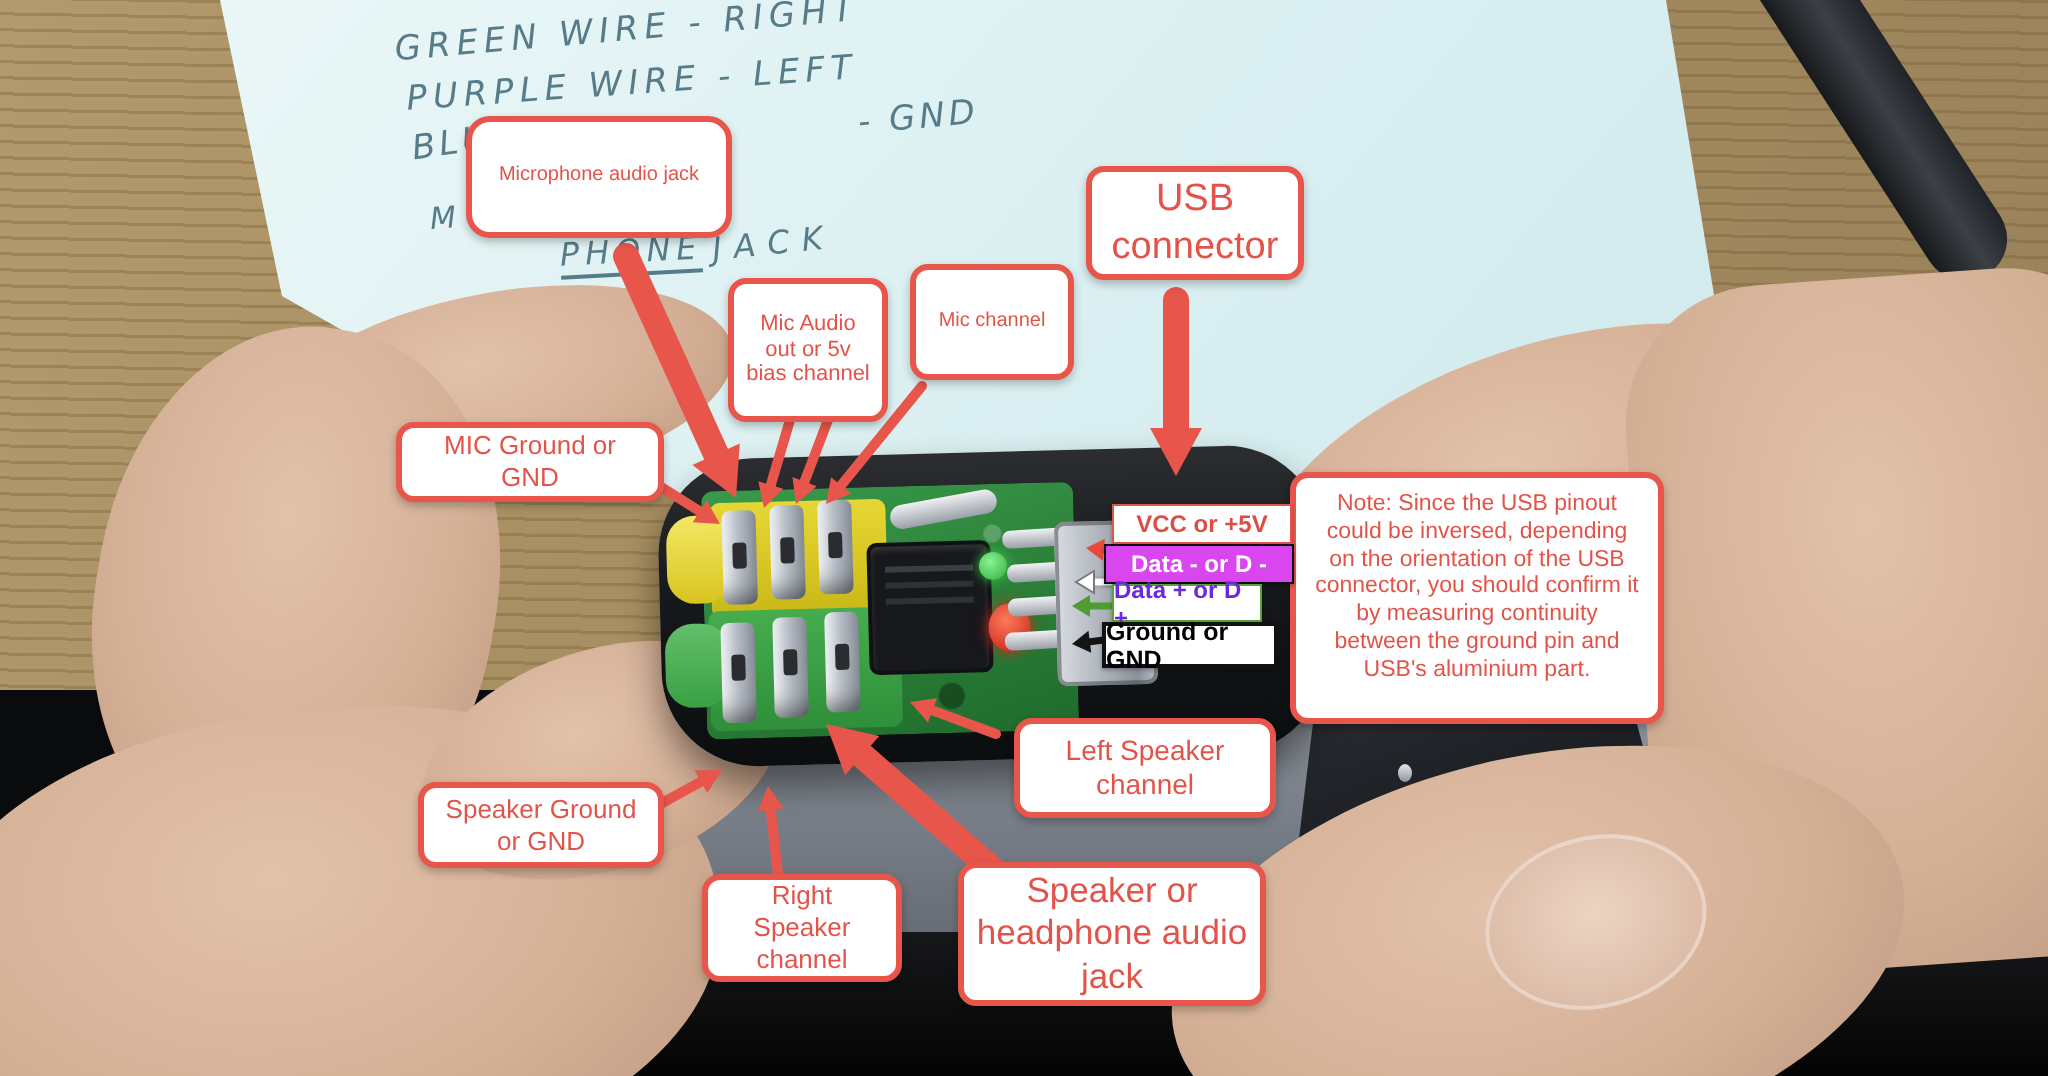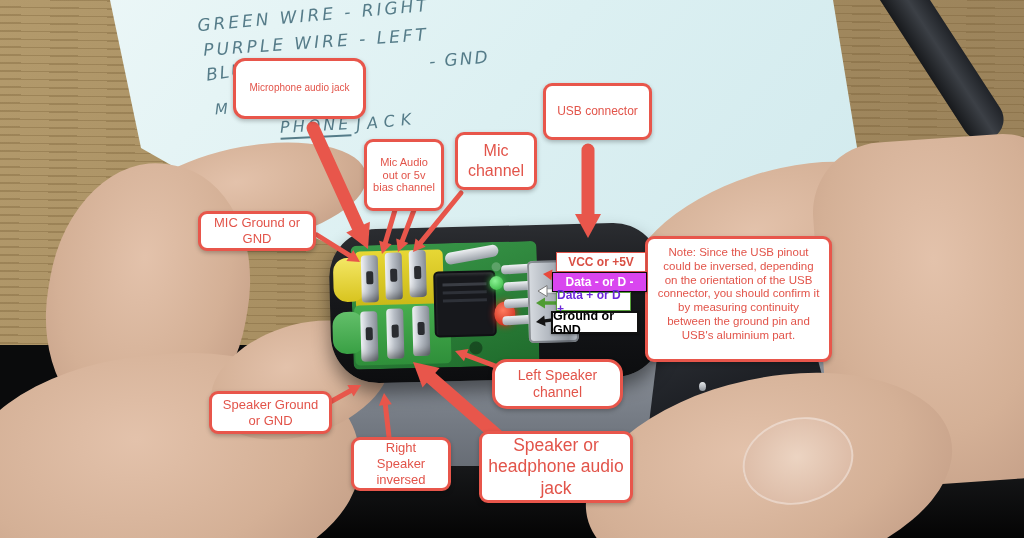--- a/index.html
+++ b/index.html
@@ -96,27 +96,27 @@
     background:linear-gradient(90deg,#d9dde2,#aeb4bc 45%,#8b9199 80%,#b9bfc7);
     box-shadow:inset 0 0 0 2px rgba(60,64,70,.5);}
 
   
   svg.arrows{left:0;top:0;width:1024px;height:538px;overflow:visible;}
   .callout{background:#fff;border:3px solid #e8564b;border-radius:9px;color:#e2544a;
     display:flex;align-items:center;justify-content:center;text-align:center;
     font-size:14px;line-height:1.22;padding:4px 6px;
     box-shadow:0 2px 4px rgba(0,0,0,.25);}
   .co-micjack{left:233px;top:58px;width:133px;height:61px;font-size:10px;border-radius:12px;}
-  .co-usb{left:543px;top:83px;width:109px;height:57px;font-size:12px;}
+  .co-usb{left:543px;top:83px;width:109px;height:57px;font-size:19px;}
   .co-micaudio{left:364px;top:139px;width:80px;height:72px;font-size:11px;line-height:1.18;}
-  .co-micchan{left:455px;top:132px;width:82px;height:58px;font-size:16px;}
-  .co-micgnd{left:198px;top:211px;width:118px;height:40px;font-size:13px;}
+  .co-micchan{left:455px;top:132px;width:82px;height:58px;font-size:10px;}
+  .co-micgnd{left:198px;top:211px;width:134px;height:40px;font-size:13px;}
   .co-note{left:645px;top:236px;width:187px;height:126px;font-size:11.5px;line-height:1.2;
     text-align:center;align-items:flex-start;justify-content:flex-start;padding:7px 9px;}
-  .co-leftspk{left:492px;top:359px;width:131px;height:50px;border-radius:15px;}
+  .co-leftspk{left:507px;top:359px;width:131px;height:50px;}
   .co-spkgnd{left:209px;top:391px;width:123px;height:43px;font-size:13px;}
   .co-rightspk{left:351px;top:437px;width:100px;height:54px;font-size:13px;}
   .co-spkjack{left:479px;top:431px;width:154px;height:72px;font-size:17.5px;}
 
   .wl{display:flex;align-items:center;justify-content:center;font-weight:bold;
       font-size:12px;box-shadow:0 1px 2px rgba(0,0,0,.3);}
   .wl-vcc{left:556px;top:252px;width:90px;height:20px;background:#fff;
     border:1px solid #e0564c;color:#d94f44;}
   .wl-dminus{left:552px;top:272px;width:95px;height:20px;background:#d946ef;
     border:1px solid #0c0c0c;color:#fff;}
@@ -242,20 +242,20 @@
     </svg>
 
   <div class="callout co-micjack">Microphone audio jack</div>
   <div class="callout co-usb">USB connector</div>
   <div class="callout co-micaudio">Mic Audio out or 5v bias channel</div>
   <div class="callout co-micchan">Mic channel</div>
   <div class="callout co-micgnd">MIC Ground or GND</div>
   <div class="callout co-note">Note: Since the USB pinout could be inversed, depending on the orientation of the USB connector, you should confirm it by measuring continuity between the ground pin and USB's aluminium part.</div>
   <div class="callout co-leftspk">Left Speaker channel</div>
   <div class="callout co-spkgnd">Speaker Ground or GND</div>
-  <div class="callout co-rightspk">Right Speaker inversed</div>
+  <div class="callout co-rightspk">Right Speaker channel</div>
   <div class="callout co-spkjack">Speaker or headphone audio jack</div>
 
   <div class="wl wl-vcc">VCC or +5V</div>
   <div class="wl wl-dminus">Data - or D -</div>
   <div class="wl wl-dplus">Data + or D +</div>
   <div class="wl wl-gnd">Ground or GND</div>
 </div>
 
 </body></html>

